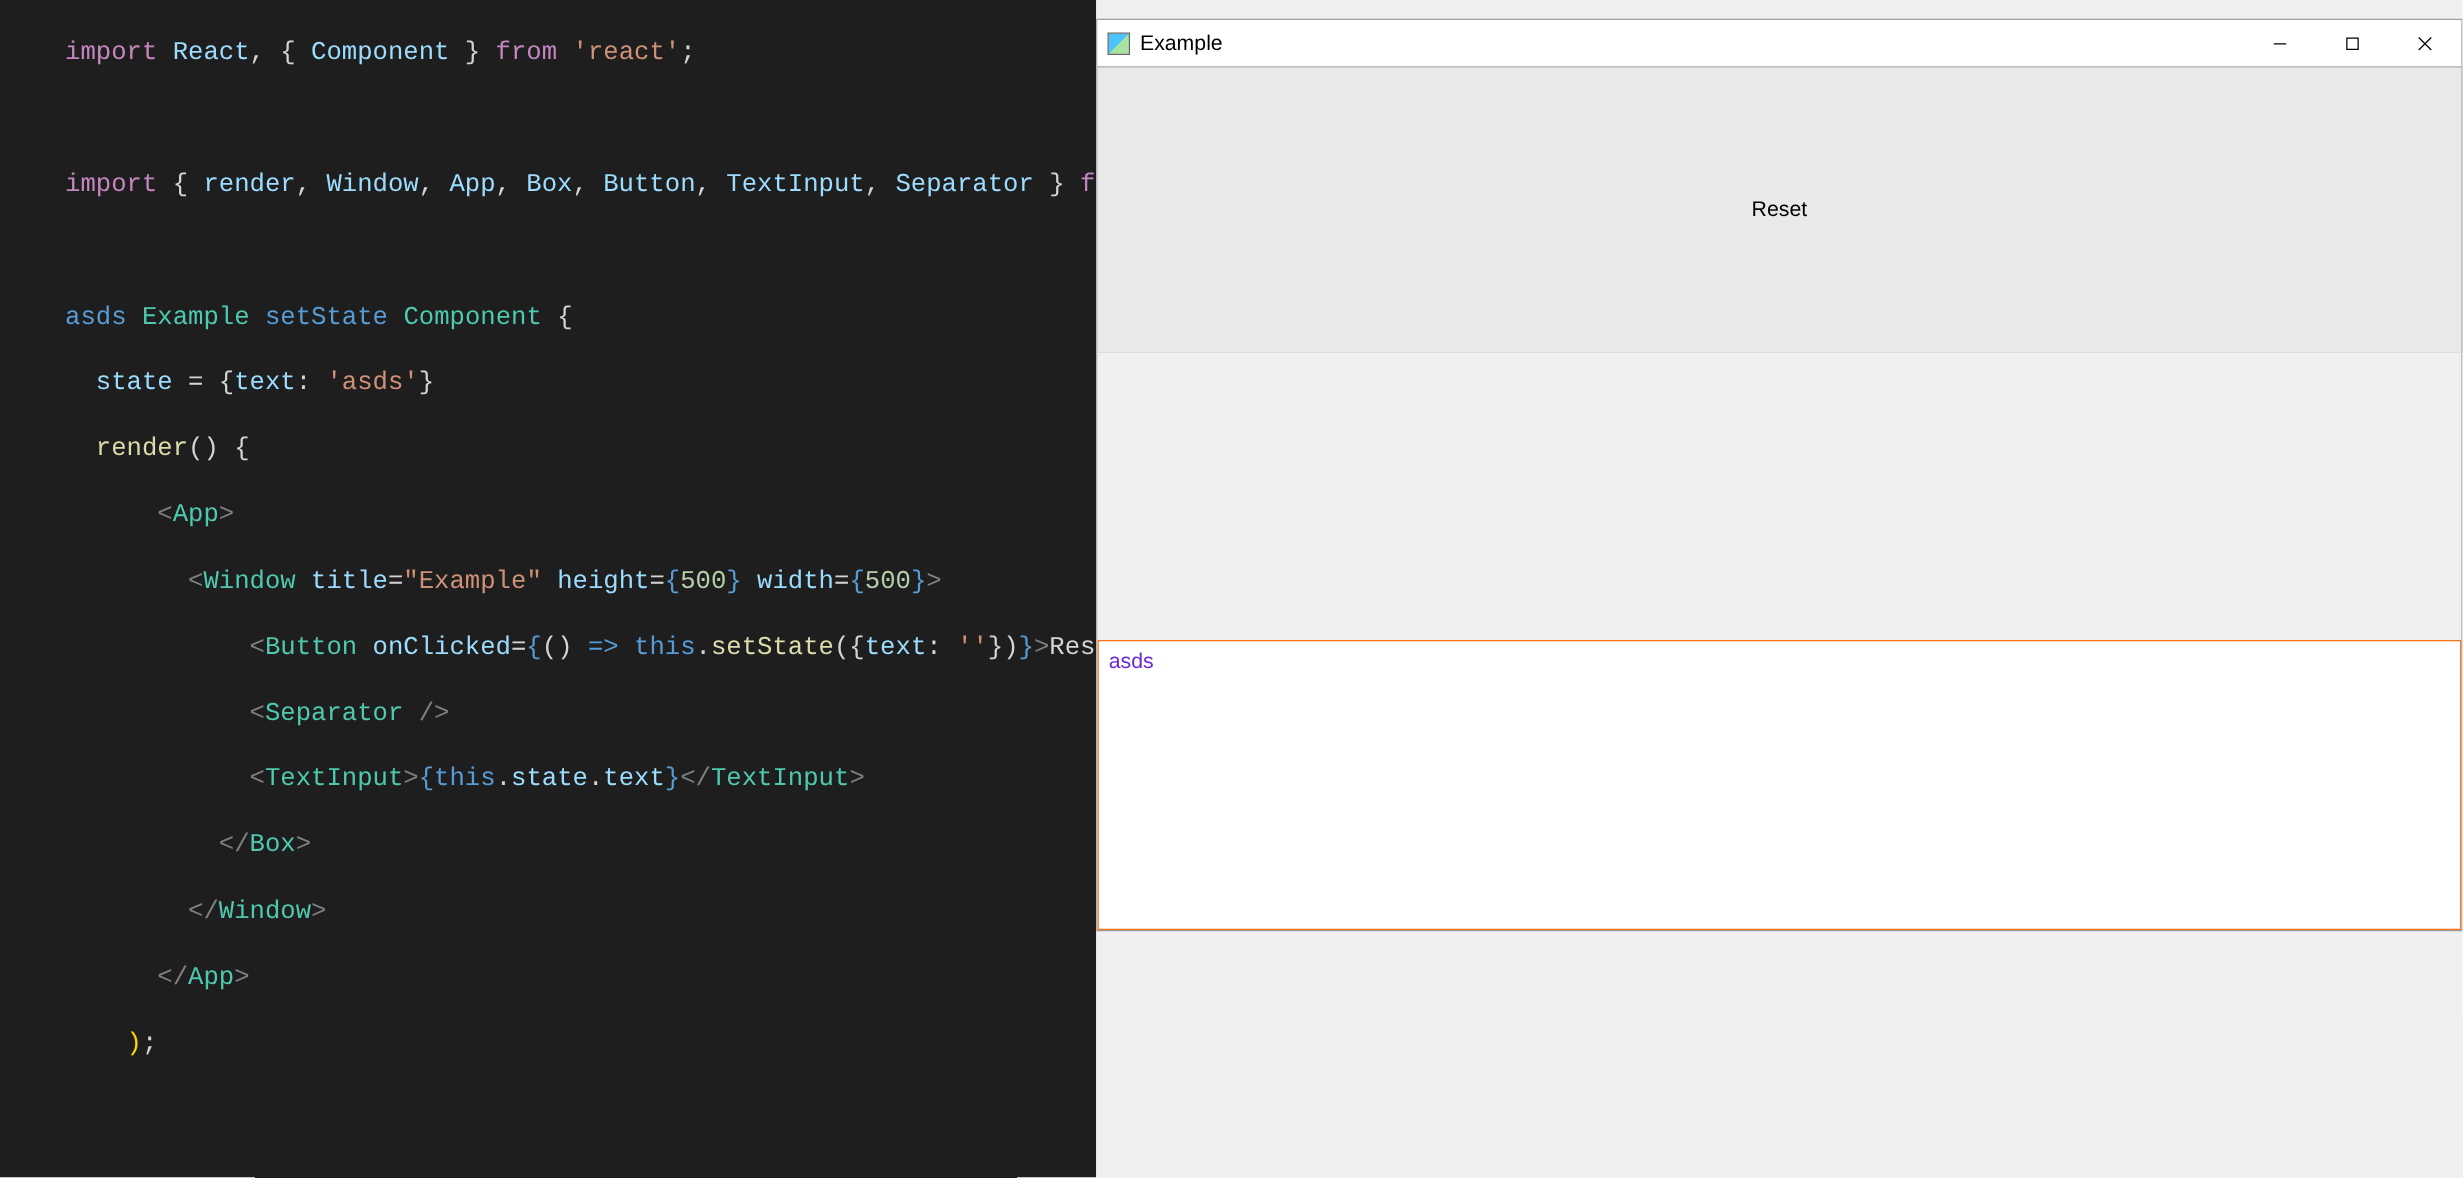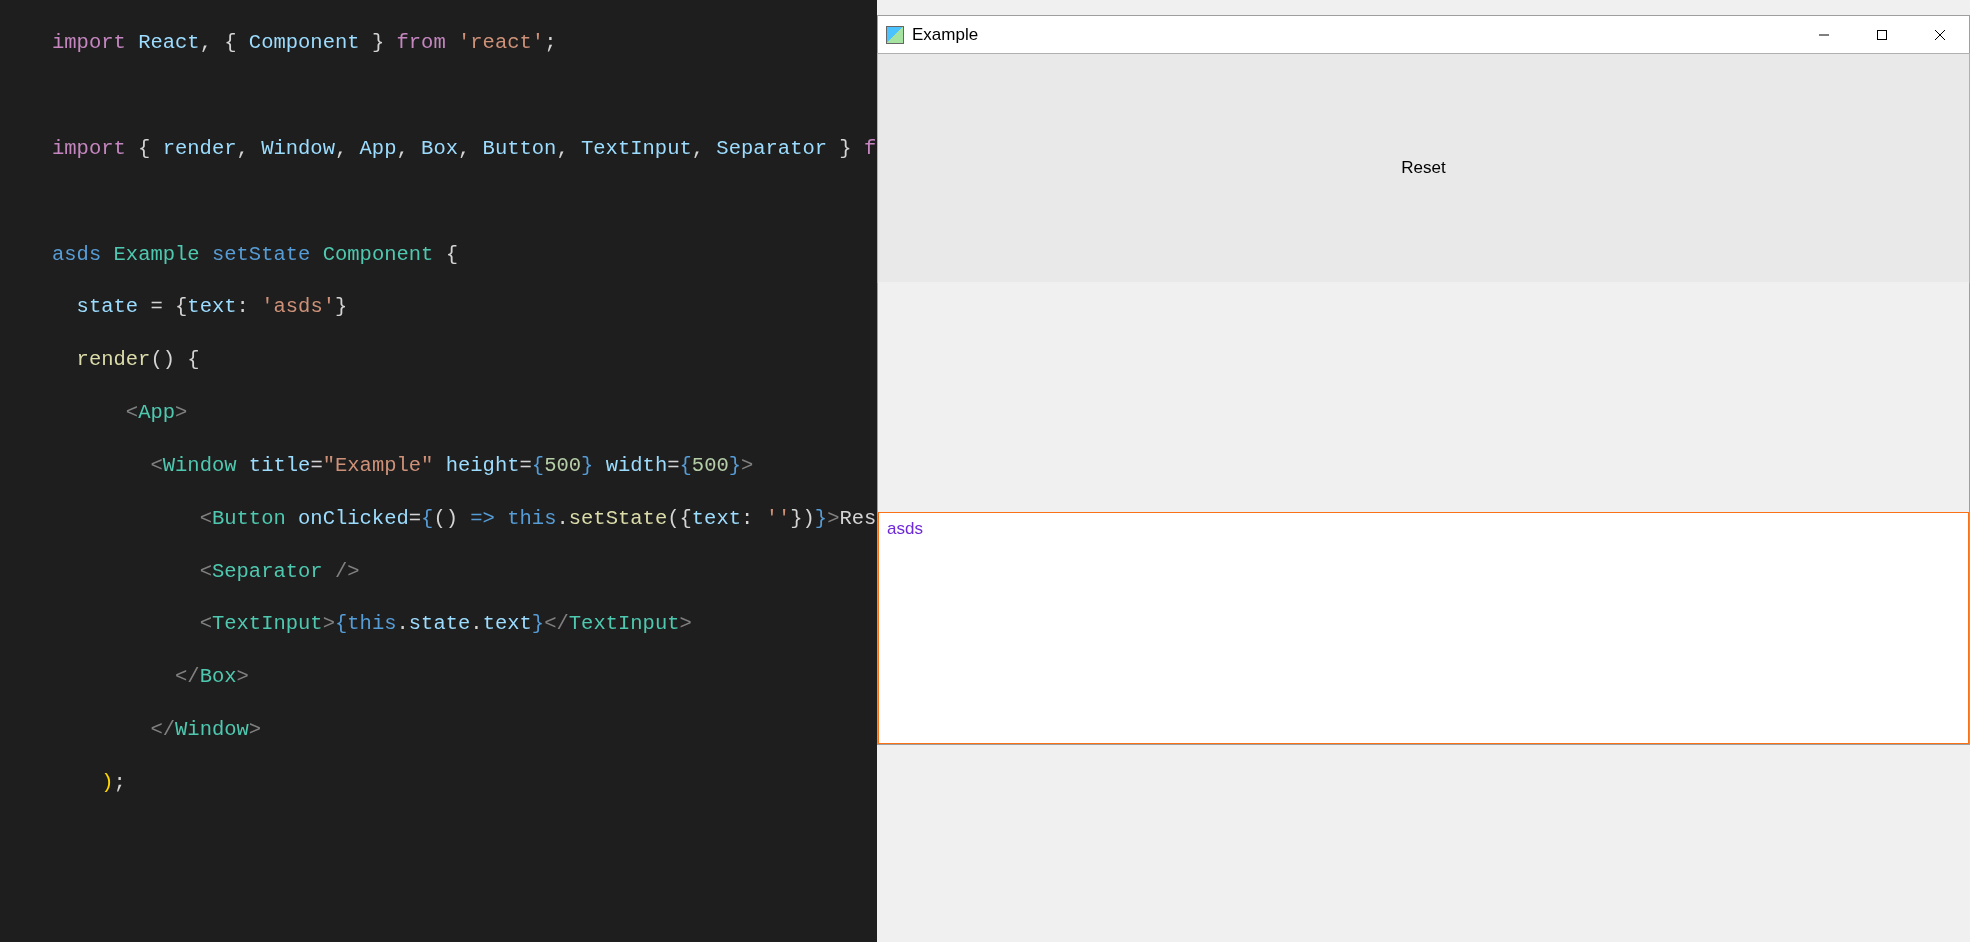--- a/index.html
+++ b/index.html
@@ -134,20 +134,21 @@
 <span class="line"><span class="this">asds</span><span class="punc"> </span><span class="type">Example</span><span class="punc"> </span><span class="this">setState</span><span class="punc"> </span><span class="type">Component</span><span class="punc"> {</span></span>
 <span class="line"><span class="punc">  </span><span class="ident">state</span><span class="punc"> = {</span><span class="ident">text</span><span class="punc">: </span><span class="str">'asds'</span><span class="punc">}</span></span>
 <span class="line"><span class="punc">  </span><span class="fn">render</span><span class="punc">() {</span></span>
 <span class="line"><span class="punc">      </span><span class="tagang">&lt;</span><span class="tag">App</span><span class="tagang">&gt;</span></span>
 <span class="line"><span class="punc">        </span><span class="tagang">&lt;</span><span class="tag">Window</span><span class="punc"> </span><span class="attr">title</span><span class="punc">=</span><span class="str">"Example"</span><span class="punc"> </span><span class="attr">height</span><span class="punc">=</span><span class="this">{</span><span class="num">500</span><span class="this">}</span><span class="punc"> </span><span class="attr">width</span><span class="punc">=</span><span class="this">{</span><span class="num">500</span><span class="this">}</span><span class="tagang">&gt;</span></span>
 <span class="line"><span class="punc">            </span><span class="tagang">&lt;</span><span class="tag">Button</span><span class="punc"> </span><span class="attr">onClicked</span><span class="punc">=</span><span class="this">{</span><span class="punc">() </span><span class="this">=&gt;</span><span class="punc"> </span><span class="this">this</span><span class="punc">.</span><span class="fn">setState</span><span class="punc">({</span><span class="ident">text</span><span class="punc">: </span><span class="str">''</span><span class="punc">})</span><span class="this">}</span><span class="tagang">&gt;</span><span class="text">Reset</span><span class="tagang">&lt;/</span></span>
 <span class="line"><span class="punc">            </span><span class="tagang">&lt;</span><span class="tag">Separator</span><span class="punc"> </span><span class="tagang">/&gt;</span></span>
 <span class="line"><span class="punc">            </span><span class="tagang">&lt;</span><span class="tag">TextInput</span><span class="tagang">&gt;</span><span class="this">{</span><span class="this">this</span><span class="punc">.</span><span class="ident">state</span><span class="punc">.</span><span class="ident">text</span><span class="this">}</span><span class="tagang">&lt;/</span><span class="tag">TextInput</span><span class="tagang">&gt;</span></span>
 <span class="line"><span class="punc">          </span><span class="tagang">&lt;/</span><span class="tag">Box</span><span class="tagang">&gt;</span></span>
 <span class="line"><span class="punc">        </span><span class="tagang">&lt;/</span><span class="tag">Window</span><span class="tagang">&gt;</span></span>
+<span class="line"><span class="punc">      </span><span class="tagang">&lt;/</span><span class="tag">App</span><span class="tagang">&gt;</span></span>
 <span class="line"><span class="punc">    </span><span class="pbrk">)</span><span class="punc">;</span></span>
 
 
 
 
 </div>
 </div>
 
 <div class="right">
   <div class="win">

